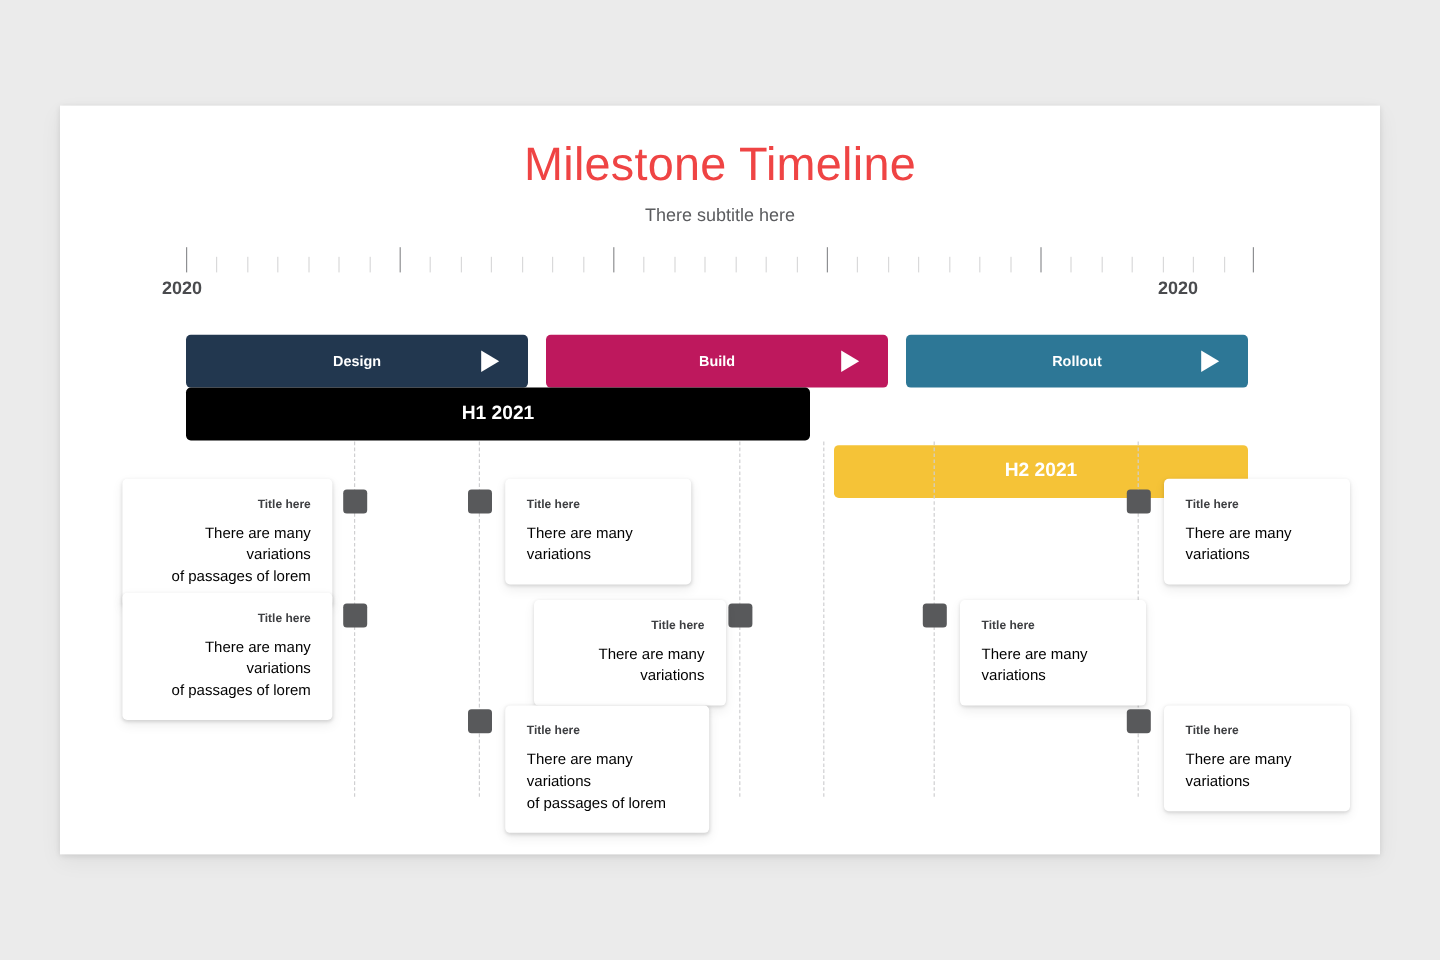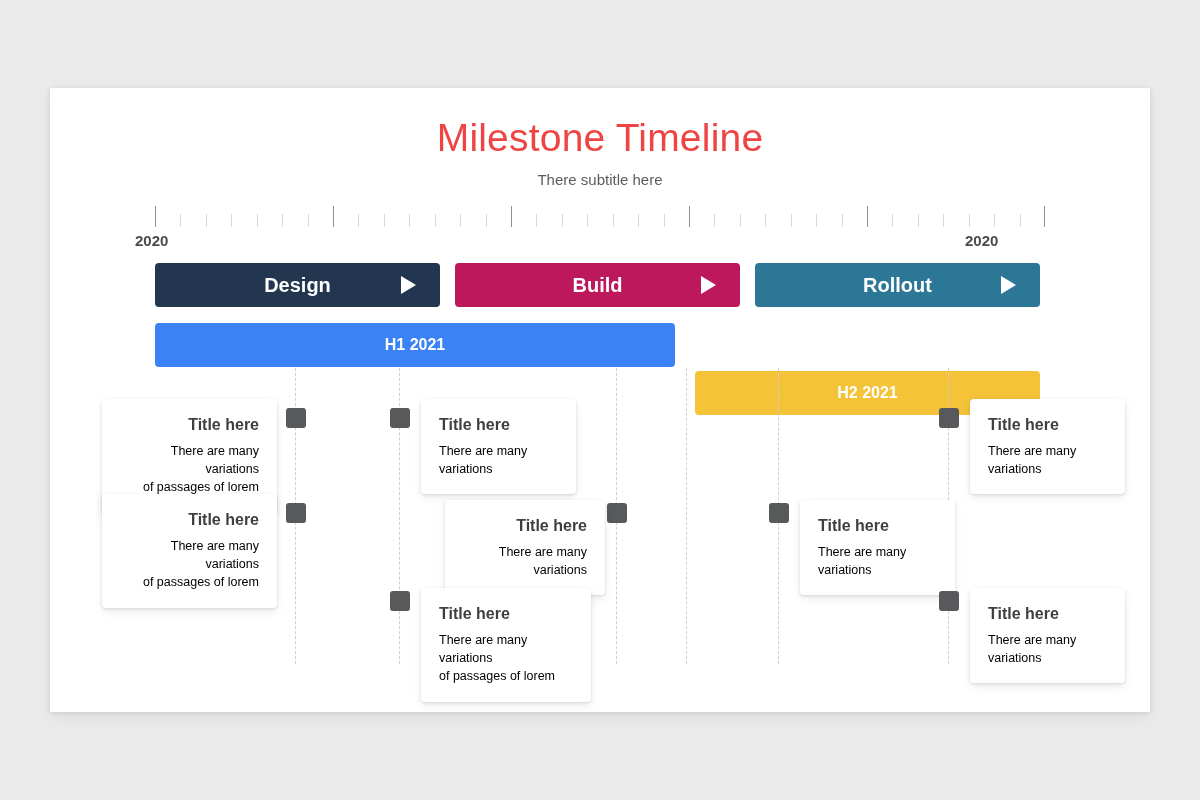--- a/index.html
+++ b/index.html
@@ -73,25 +73,25 @@
     font-size: 15px;
     font-weight: 700;
     color: #4a4b4e;
   }
   #ruler-year-start { left: 85px; }
   #ruler-year-end   { left: 915px; }
 
   
   .phase-bar {
     position: absolute;
-    top: 175px;
+    top: 191px;
     height: 44px;
     border-radius: 4px;
     color: #ffffff;
-    font-size: 20px;
+    font-size: 12px;
     font-weight: 700;
   }
   .phase-label {
     position: absolute;
     left: 0; right: 0;
     top: 50%;
     transform: translateY(-50%);
     text-align: center;
     line-height: 1;
   }
@@ -145,21 +145,21 @@
 
   
   .card {
     position: absolute;
     background: #ffffff;
     border-radius: 4px;
     box-shadow: 0 1px 3px rgba(0,0,0,0.13), 0 4px 10px rgba(0,0,0,0.07);
     padding: 16px 18px;
   }
   .card-title {
-    font-size: 16px;
+    font-size: 10px;
     font-weight: 700;
     color: #3e3f42;
     line-height: 1.2;
     margin-bottom: 8px;
   }
   .card-body {
     font-size: 12.5px;
     font-weight: 400;
     color: #000000;
     line-height: 1.45;
@@ -226,21 +226,21 @@
       <div class="phase-bar" style="left: 405px; width: 285px; background: #be185d;">
         <span class="phase-label">Build</span>
         <span class="phase-arrow"></span>
       </div>
       <div class="phase-bar" style="left: 705px; width: 285px; background: rgb(45, 119, 150); padding-left: 36px;">
         <span class="phase-label">Rollout</span>
         <span class="phase-arrow"></span>
       </div>
     </div>
   <div id="half-layer">
-      <div class="half-bar" style="left: 105px; width: 520px; background: #3b82f6;">
+      <div class="half-bar" style="left: 105px; width: 520px; background: #000000;">
         <span class="half-label">H1 2021</span>
       </div>
       <div class="half-bar" style="left: 645px; width: 345px; background: rgb(245, 195, 55); margin-top: 48px;">
         <span class="half-label">H2 2021</span>
       </div>
     </div>
   <div id="guide-layer">
       <div class="guide" style="left: 245px;"></div>
       <div class="guide" style="left: 349px;"></div>
       <div class="guide" style="left: 566px;"></div>

